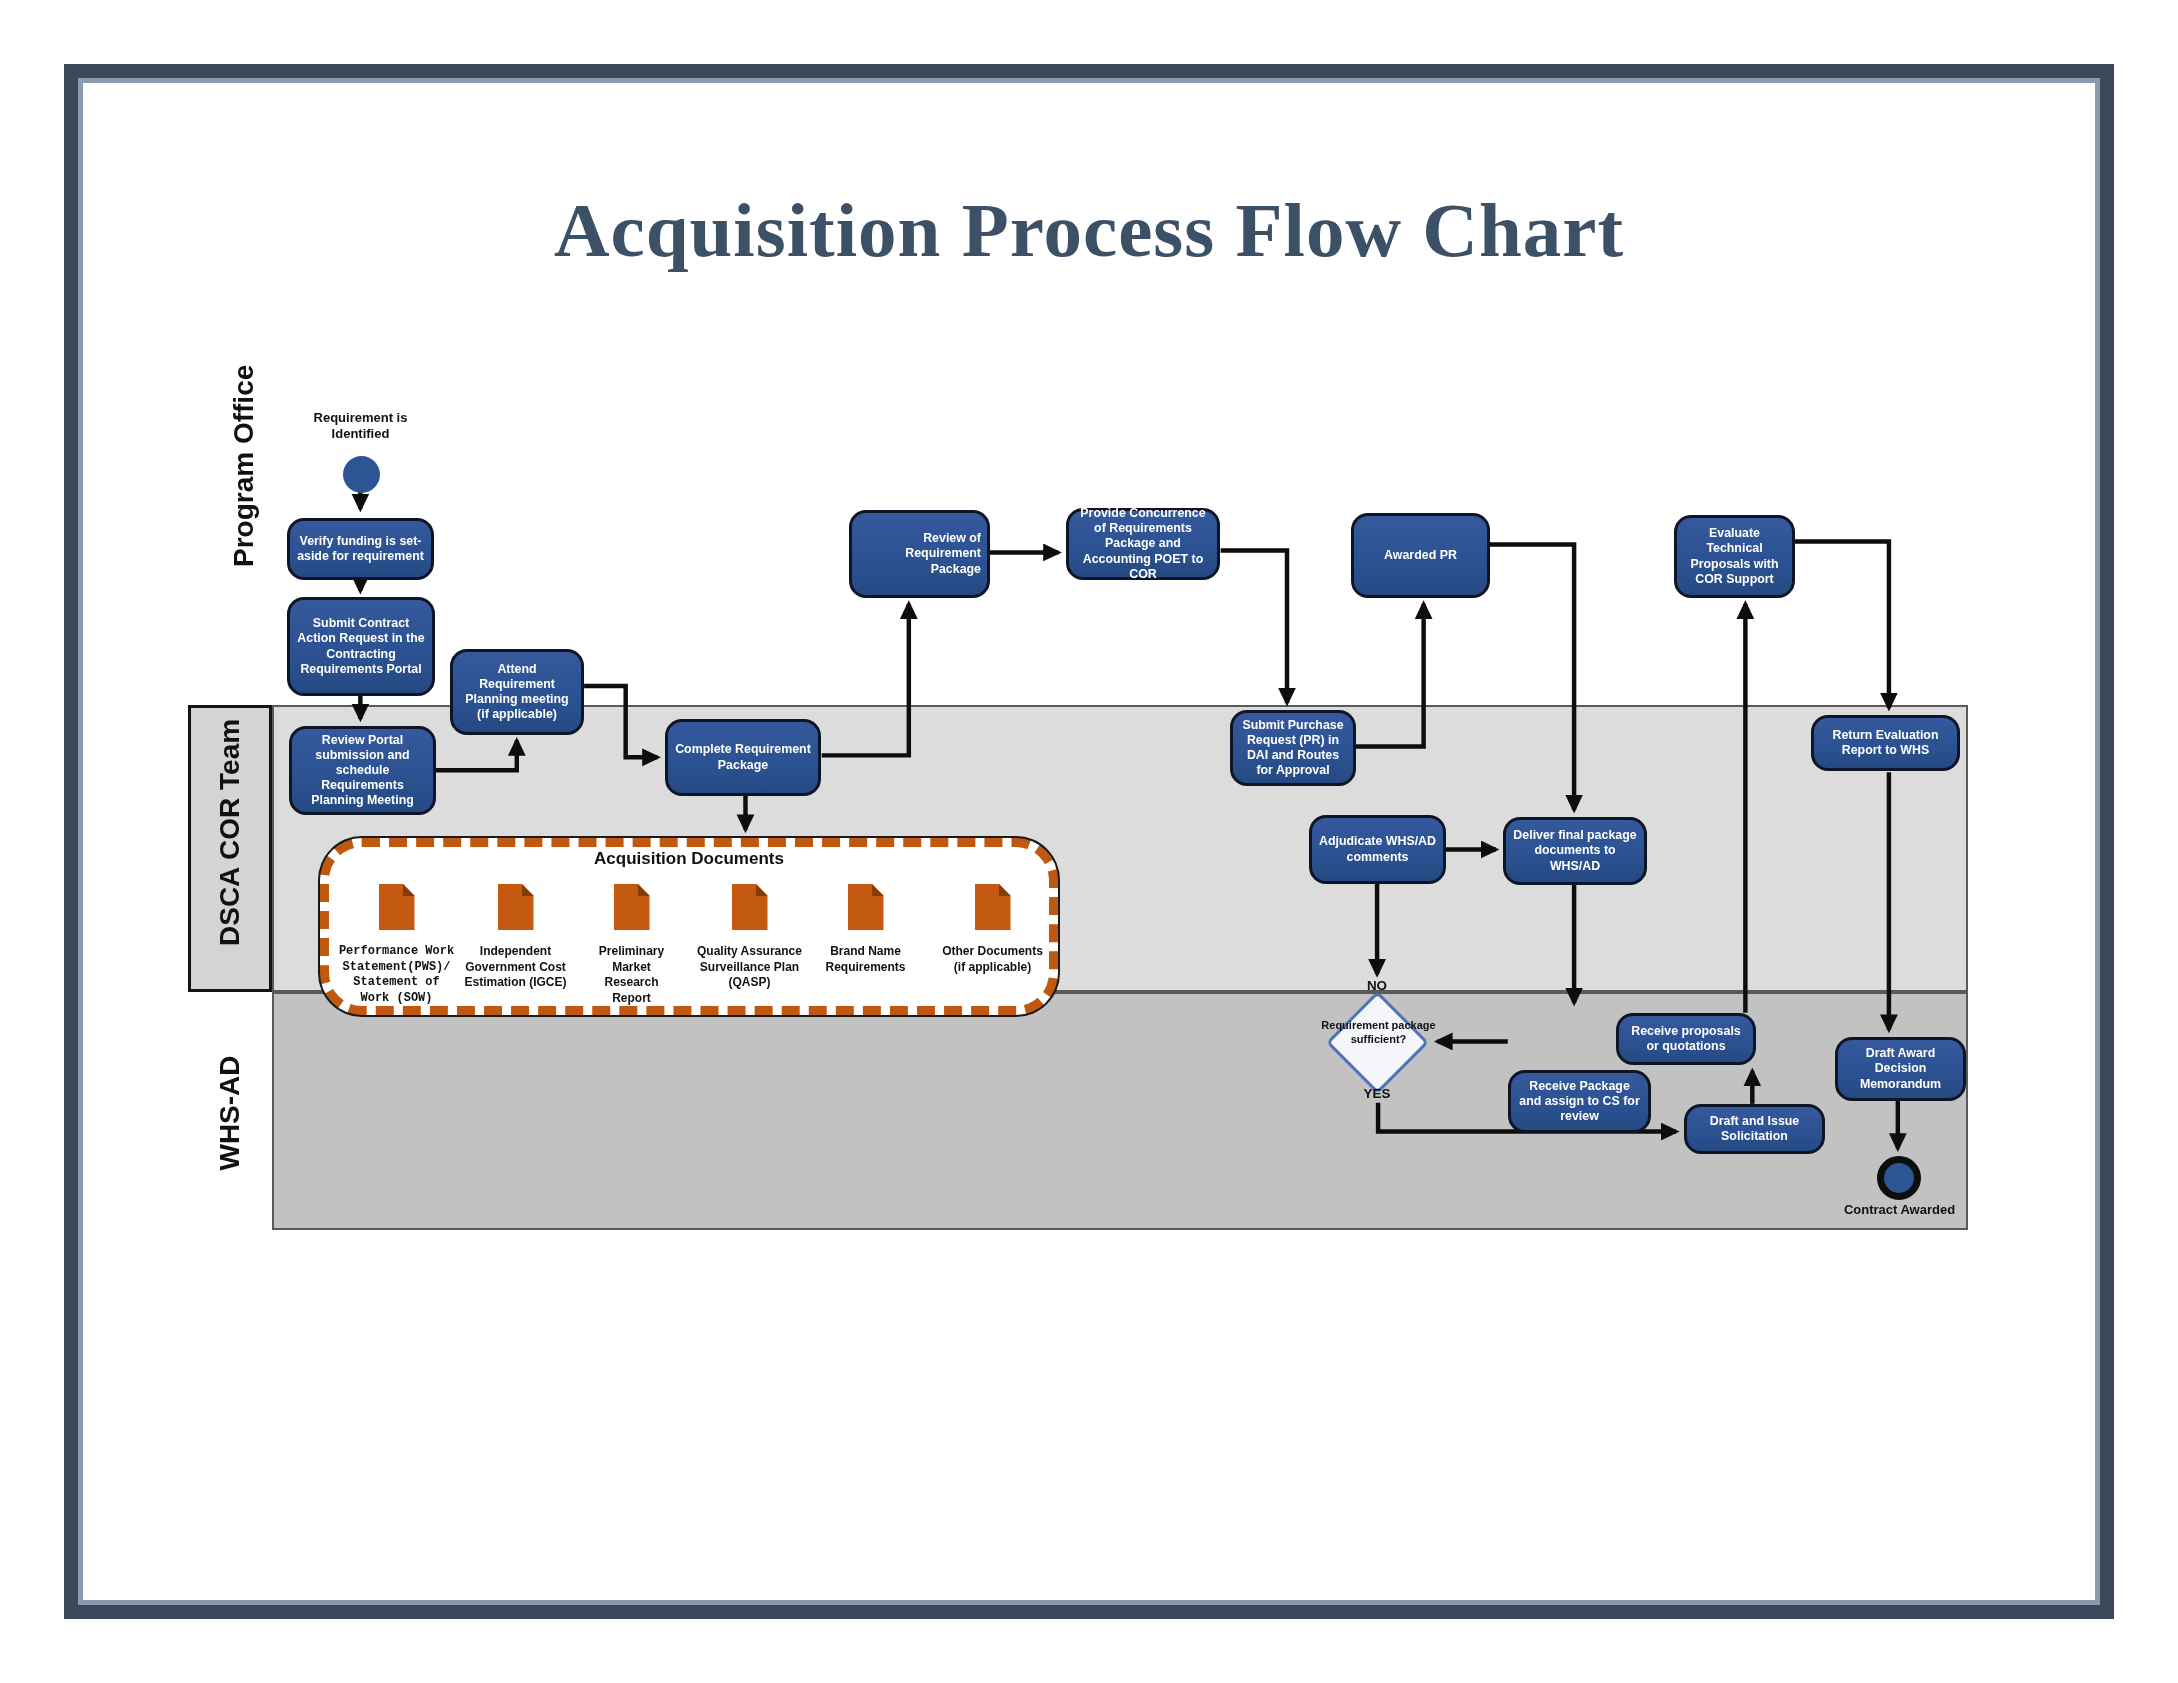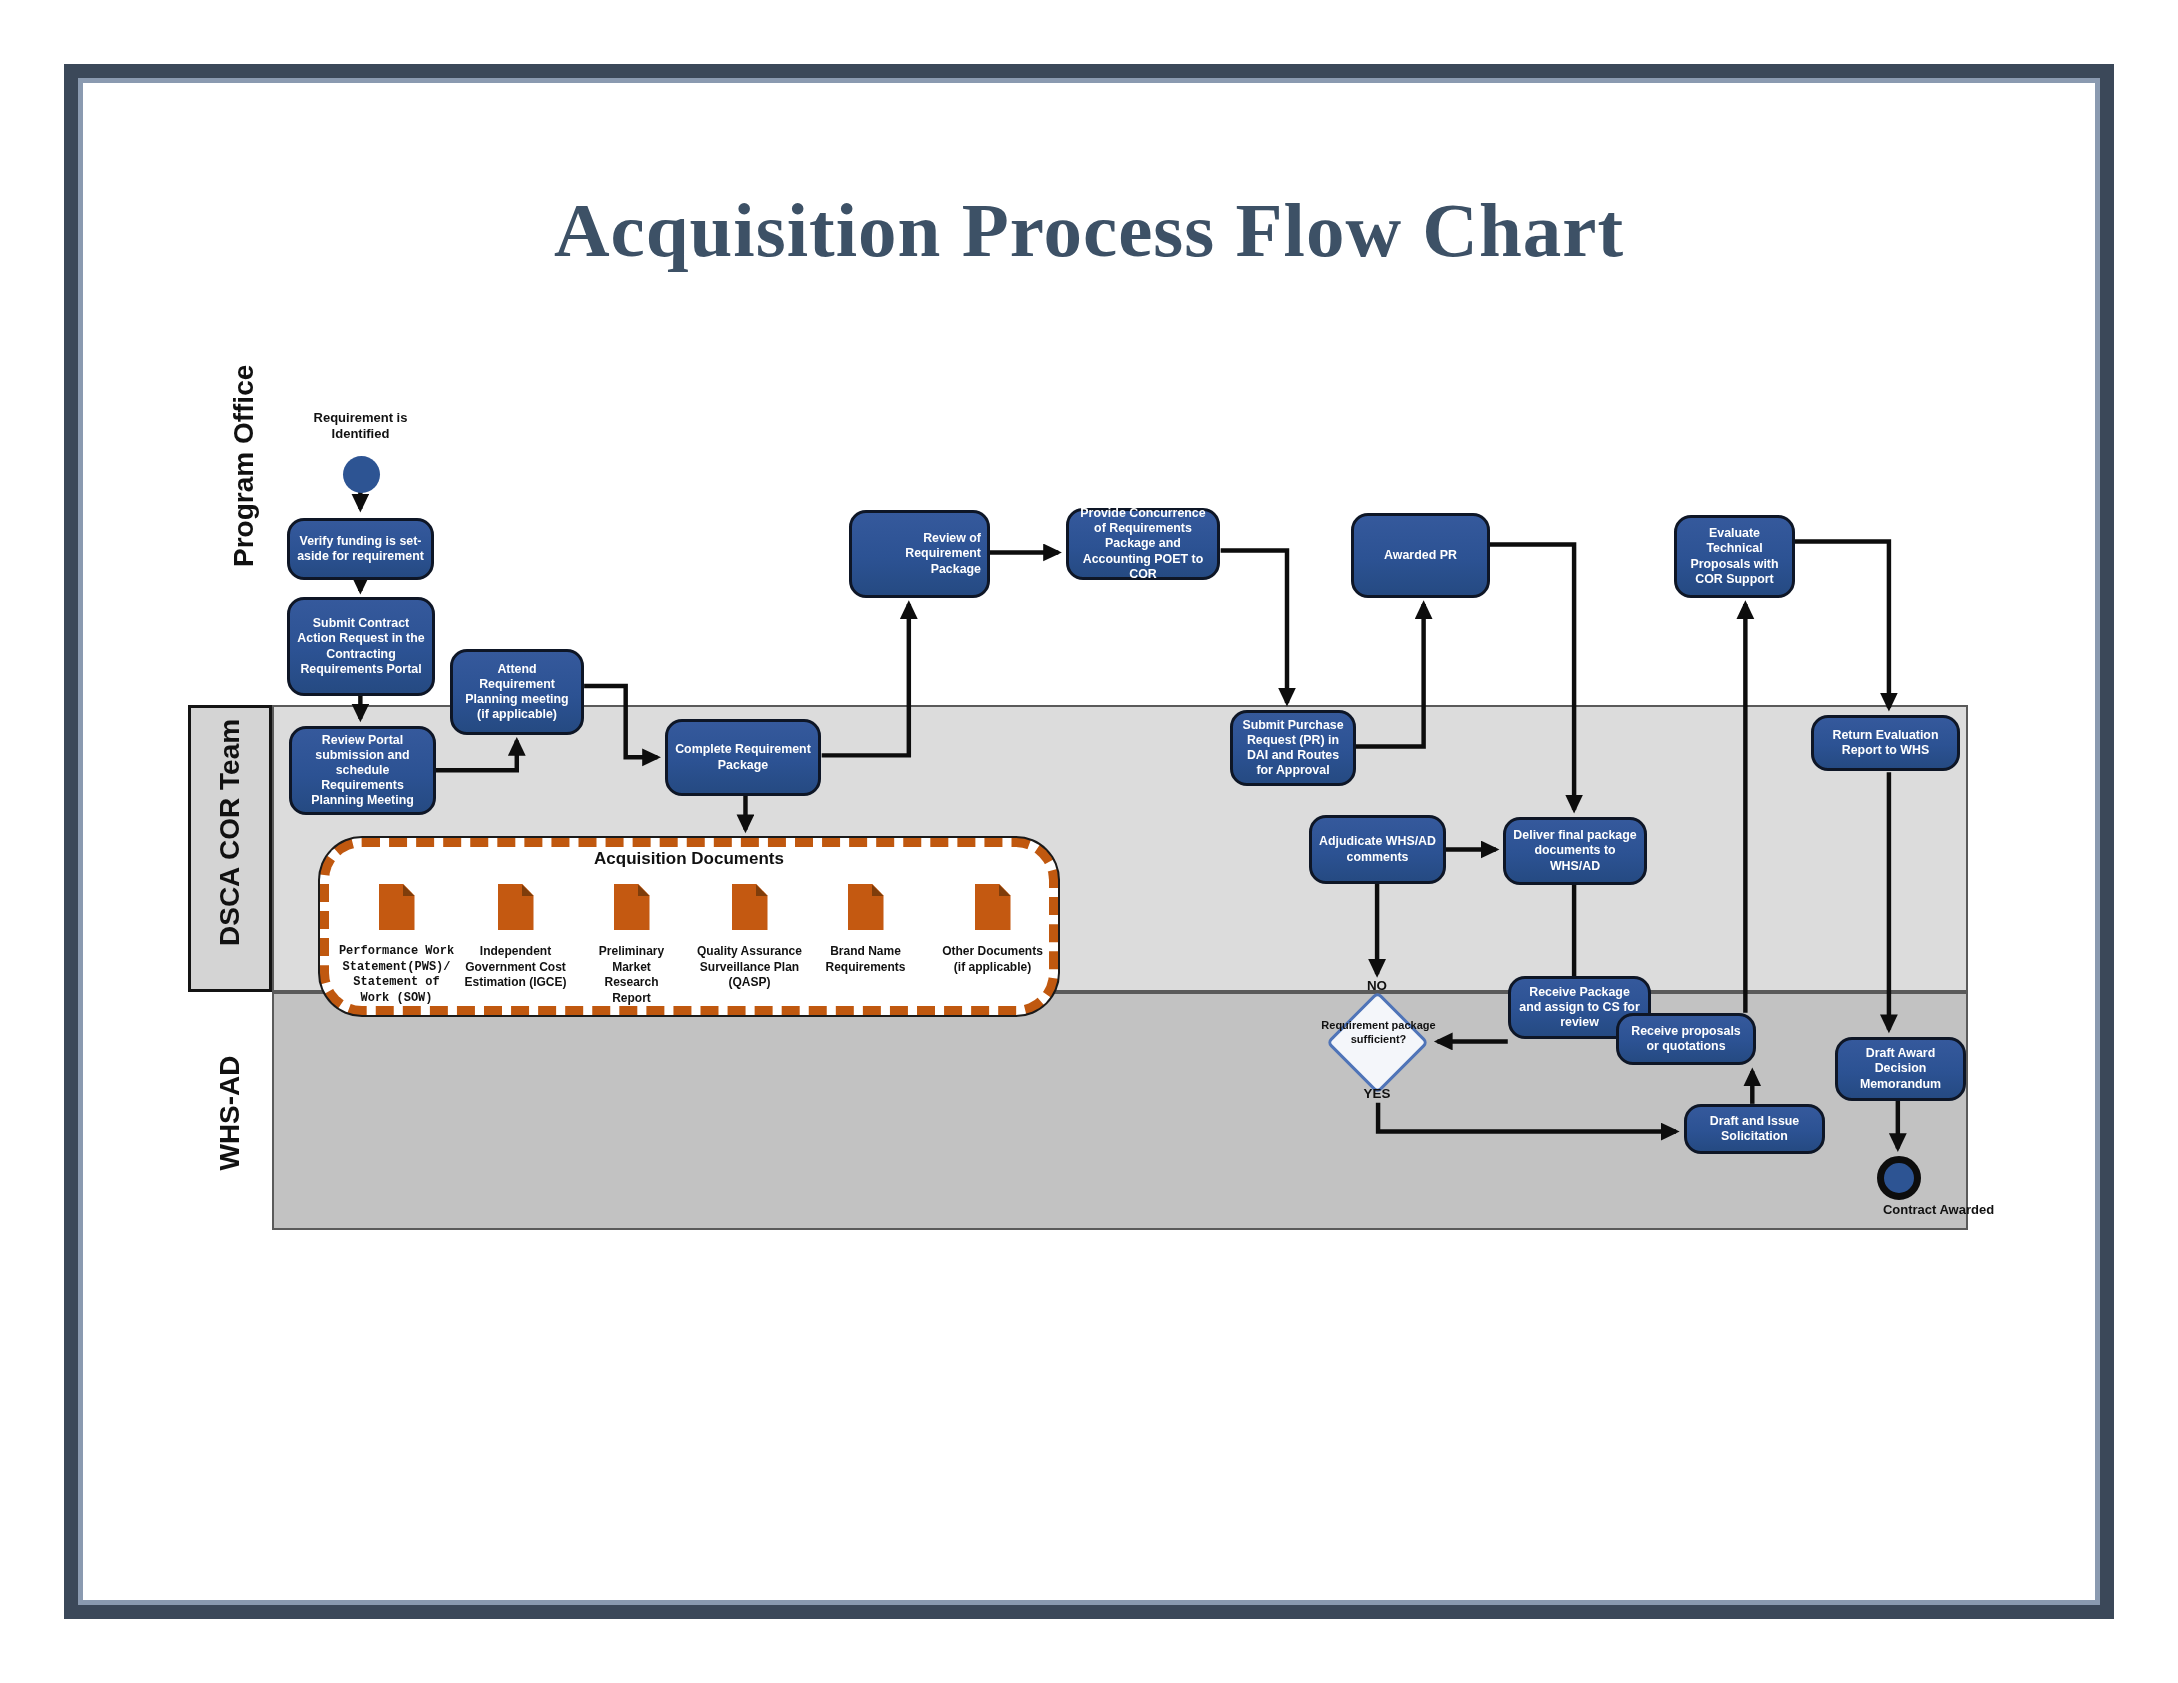--- a/index.html
+++ b/index.html
@@ -120,26 +120,26 @@
   <div class="node" style="left:665px;top:719px;width:156px;height:77px;">Complete Requirement Package</div>
   <div class="node" style="left:1230px;top:710px;width:126px;height:76px;">Submit Purchase Request (PR) in DAI and Routes for Approval</div>
   <div class="node" style="left:1309px;top:815px;width:137px;height:69px;">Adjudicate WHS/AD comments</div>
   <div class="node" style="left:1503px;top:817px;width:144px;height:68px;">Deliver final package documents to WHS/AD</div>
   <div class="node" style="left:1811px;top:715px;width:149px;height:56px;">Return Evaluation Report to WHS</div>
 
   <div class="diamond"></div>
   <div class="diamond-text">Requirement package sufficient?</div>
   <div class="tag" style="left:1355px;top:978px;width:44px;font-size:13.4px;">NO</div>
   <div class="tag" style="left:1355px;top:1086px;width:44px;font-size:13.4px;">YES</div>
-  <div class="node" style="left:1508px;top:976px;width:143px;height:63px;">Receive Package and assign to CS for review</div>
+  <div class="node" style="left:1508px;top:1070px;width:143px;height:63px;">Receive Package and assign to CS for review</div>
   <div class="node" style="left:1616px;top:1013px;width:140px;height:52px;">Receive proposals or quotations</div>
   <div class="node" style="left:1684px;top:1104px;width:141px;height:50px;">Draft and Issue Solicitation</div>
   <div class="node" style="left:1835px;top:1037px;width:131px;height:64px;">Draft Award Decision Memorandum</div>
   <div class="end-circle"></div>
-  <div class="tag" style="left:1869px;top:1202px;width:139px;font-size:13px;">Contract Awarded</div>
+  <div class="tag" style="left:1830px;top:1202px;width:139px;font-size:13px;">Contract Awarded</div>
 
   <div class="acq"></div>
   <div class="acq-title">Acquisition Documents</div>
 
   <div class="doc-col" style="left:332px;top:884px;">
     <div class="doc-icon">
         <div class="doc-fold"></div>
       </div>
     <div class="doc-label" style="width:117px;font-family:Liberation Mono, monospace;">Performance Work Statement(PWS)/ Statement of Work (SOW)</div>
   </div>

